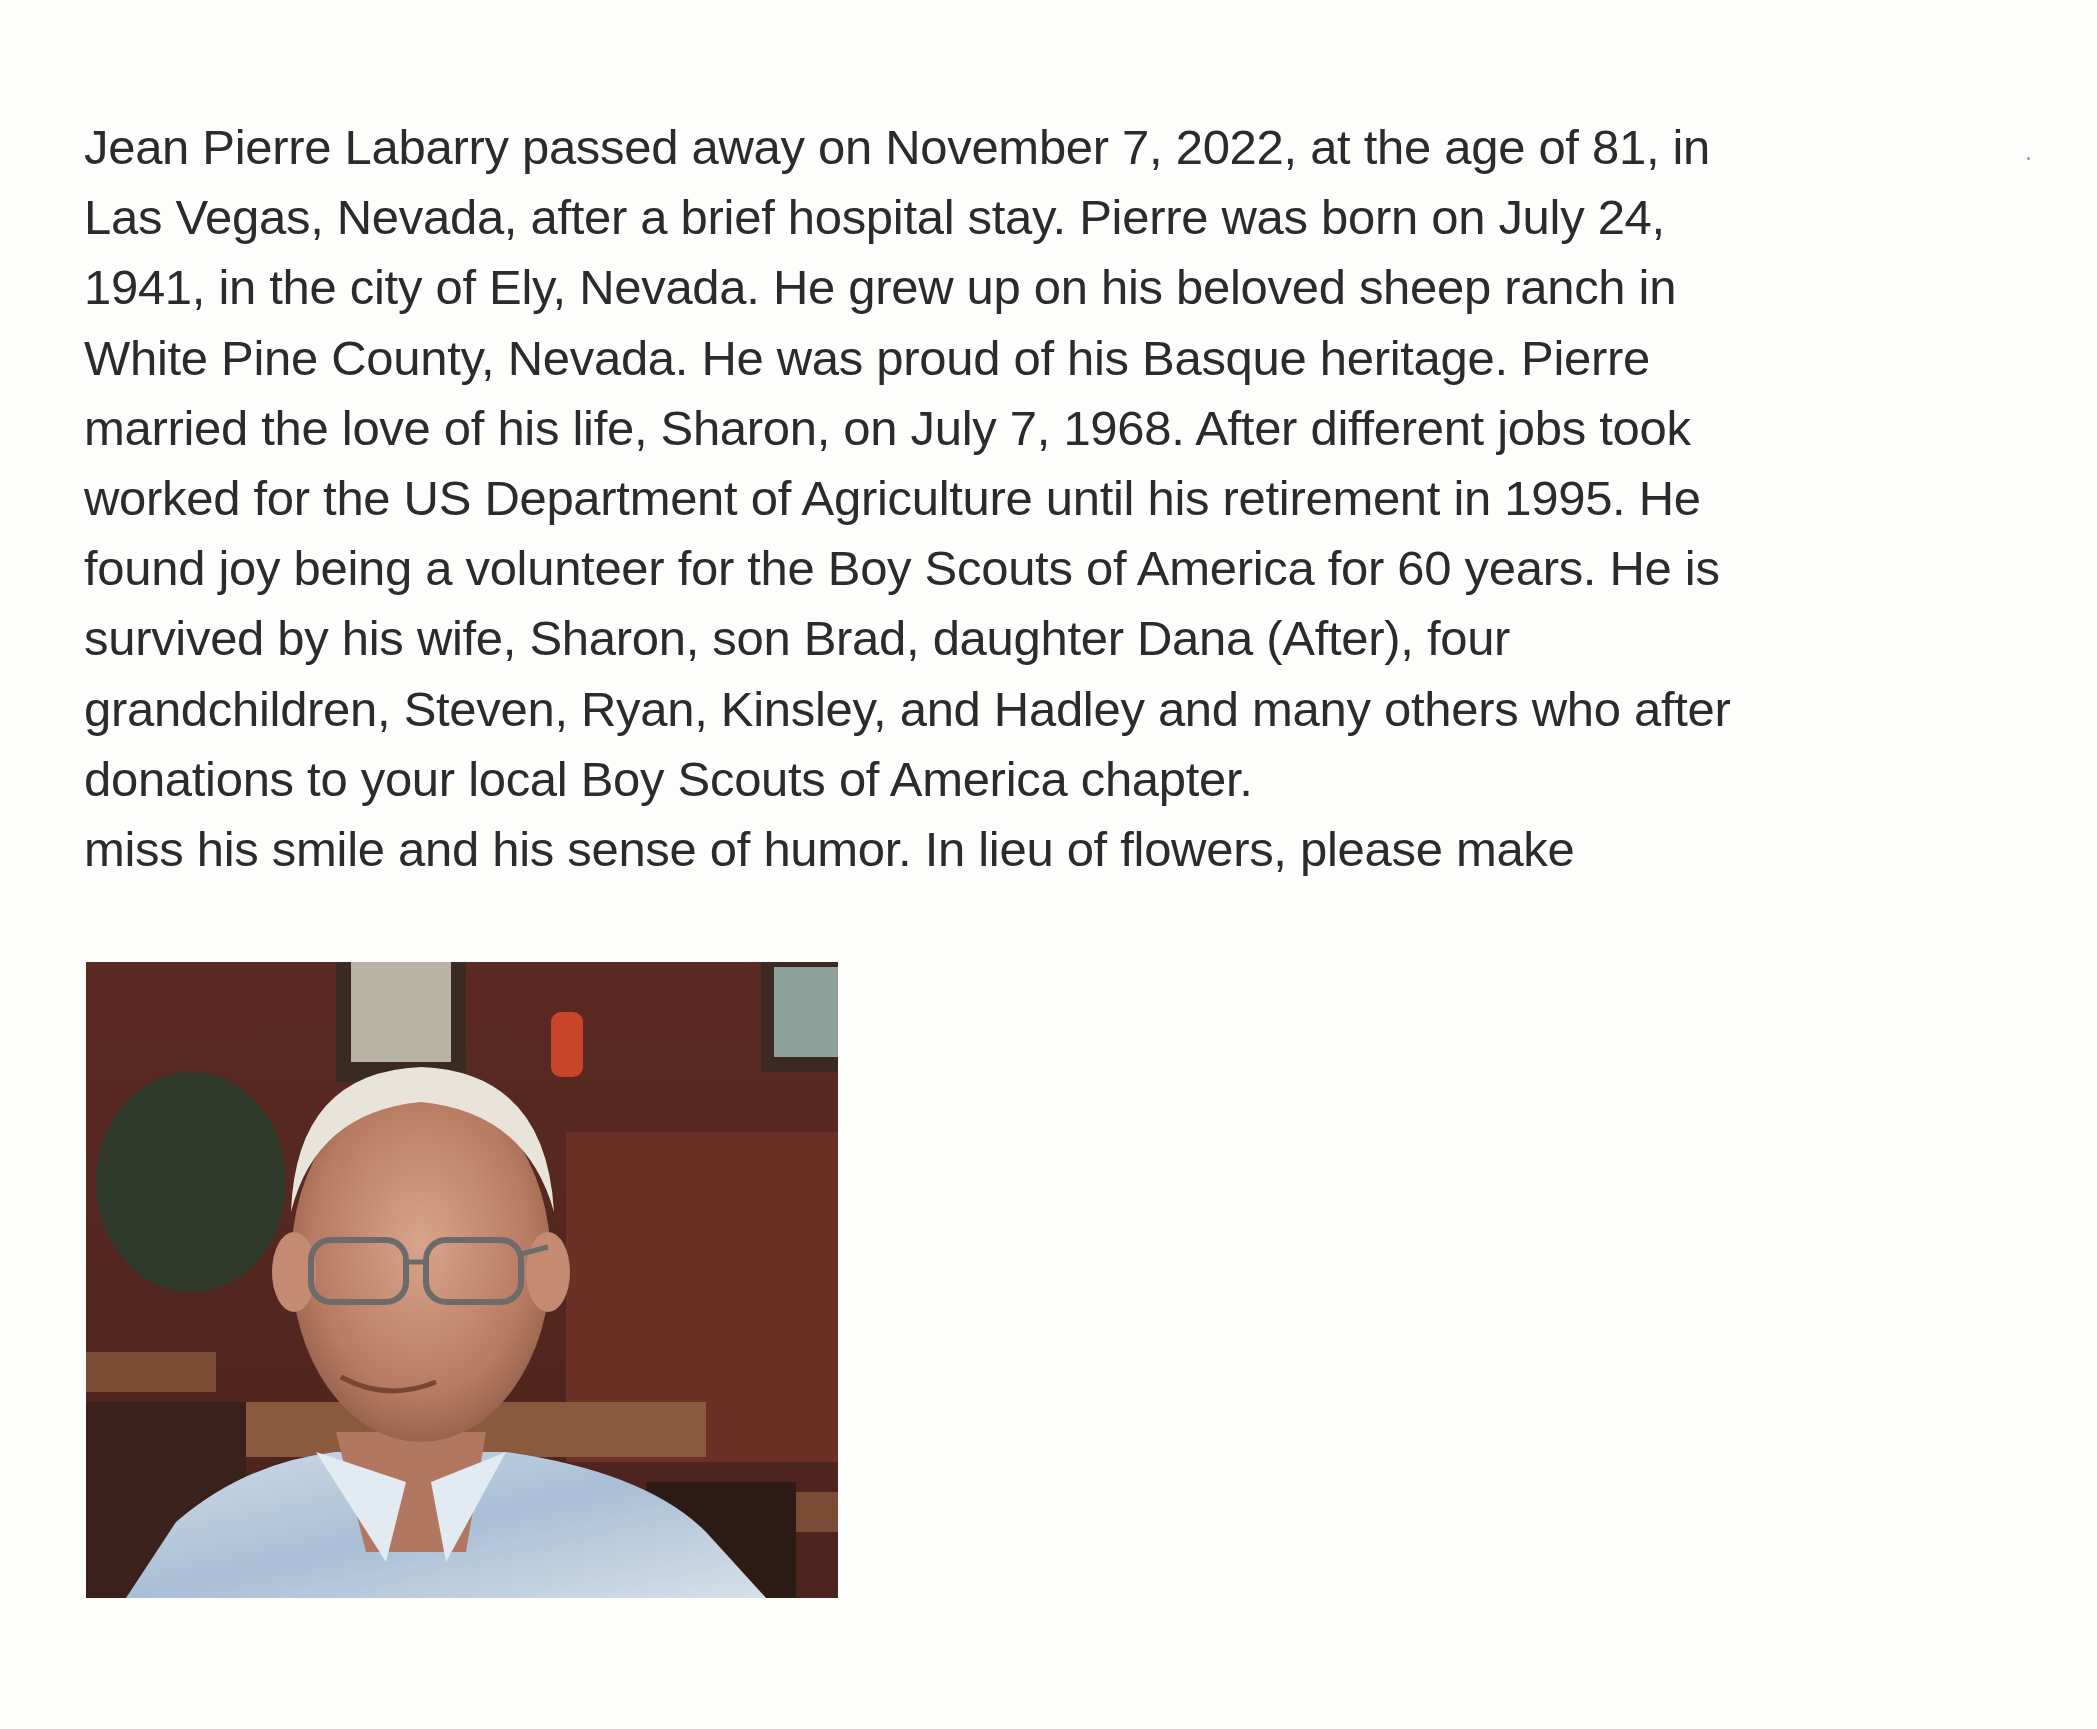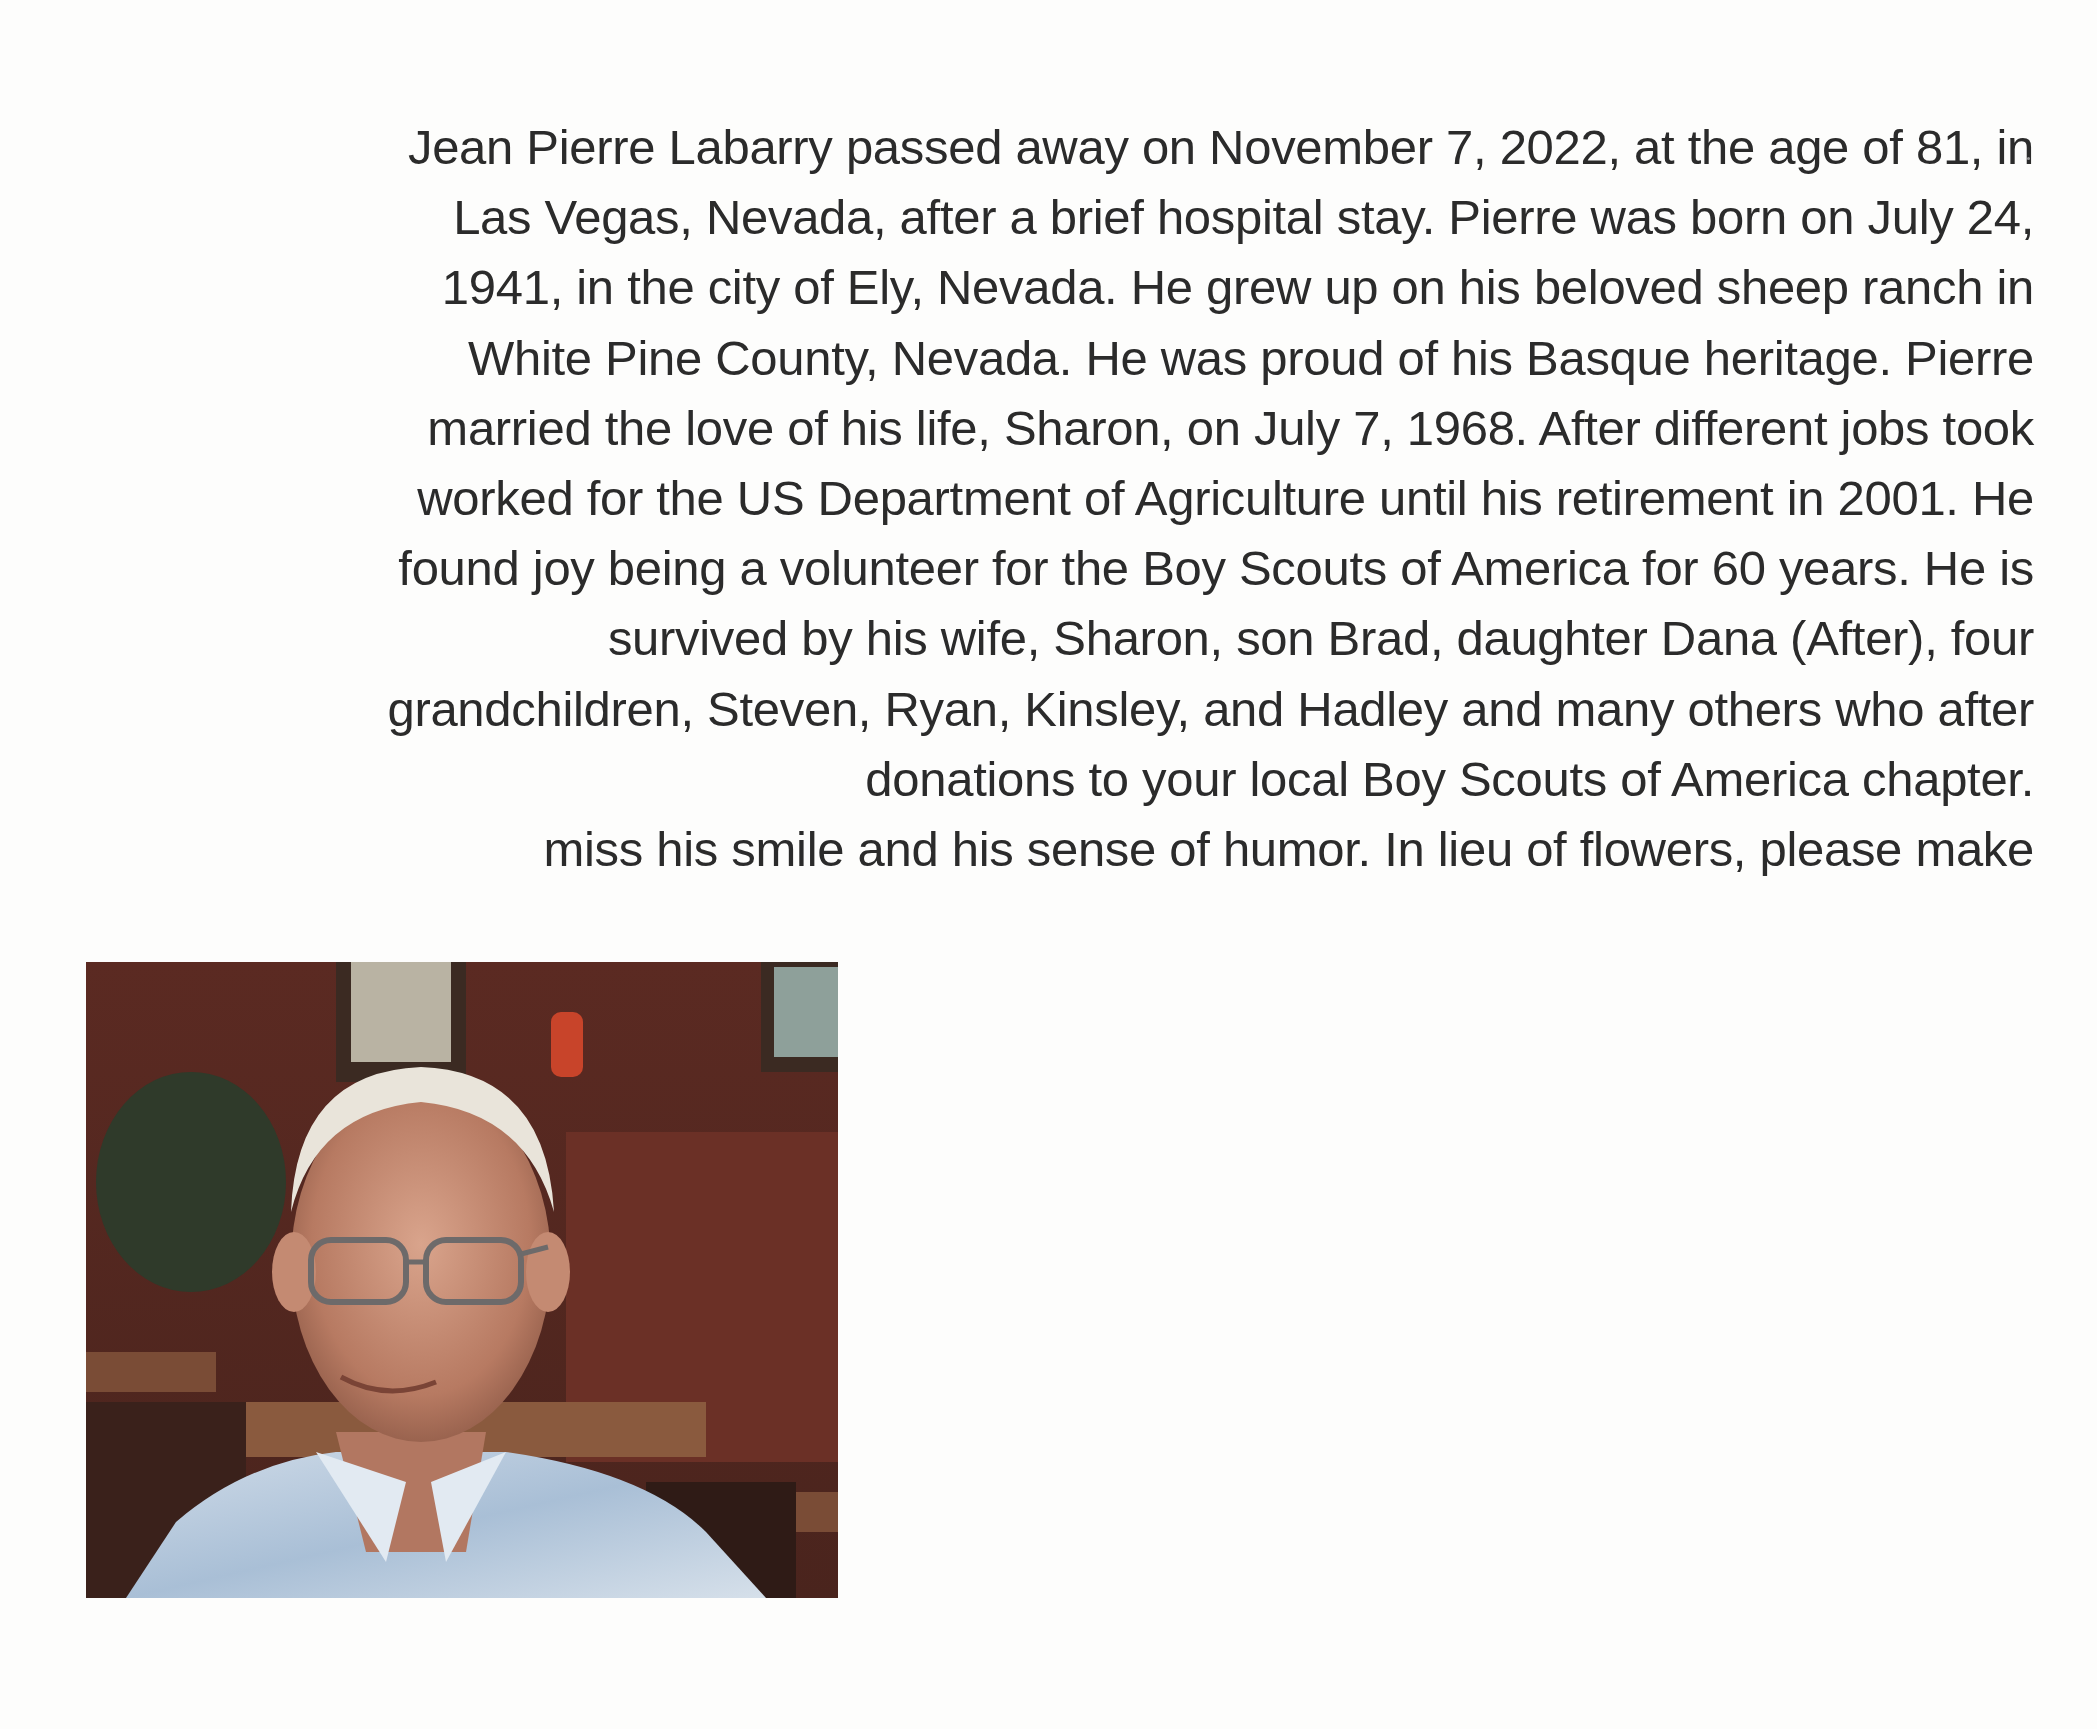--- a/index.html
+++ b/index.html
@@ -6,42 +6,42 @@
     body {
       width: 2097px; height: 1729px;
       background: #fdfdfc;
       position: relative; overflow: hidden;
       font-family: "Liberation Sans", sans-serif;
     }
     .obit-text {
       position: absolute; left: 84px; top: 112px;
       width: 1950px; margin: 0;
       font-size: 49px; line-height: 70.2px;
-      color: #2b2b2b; letter-spacing: -0.3px; text-align: right;
+      color: #2b2b2b; letter-spacing: -0.3px;
     }
     .obit-line { display: block; white-space: nowrap; }
     .photo {
       position: absolute; left: 86px; top: 962px;
       width: 752px; height: 636px; overflow: hidden;
       background: #5a2e24;
     }
     .photo svg { display: block; width: 100%; height: 100%; }
     .speck { position: absolute; width: 3px; height: 3px; background: #999; border-radius: 50%; }
   </style>
 </head>
 <body>
 
 <div>
   <p class="obit-text">
     <span class="obit-line">Jean Pierre Labarry passed away on November 7, 2022, at the age of 81, in</span>
     <span class="obit-line">Las Vegas, Nevada, after a brief hospital stay. Pierre was born on July 24,</span>
     <span class="obit-line">1941, in the city of Ely, Nevada. He grew up on his beloved sheep ranch in</span>
     <span class="obit-line">White Pine County, Nevada. He was proud of his Basque heritage. Pierre</span>
     <span class="obit-line">married the love of his life, Sharon, on July 7, 1968. After different jobs took</span>
-    <span class="obit-line">worked for the US Department of Agriculture until his retirement in 2001. He</span>
+    <span class="obit-line">worked for the US Department of Agriculture until his retirement in 1995. He</span>
     <span class="obit-line">found joy being a volunteer for the Boy Scouts of America for 60 years. He is</span>
     <span class="obit-line">survived by his wife, Sharon, son Brad, daughter Dana (After), four</span>
     <span class="obit-line">grandchildren, Steven, Ryan, Kinsley, and Hadley and many others who after</span>
     <span class="obit-line">donations to your local Boy Scouts of America chapter.</span>
     <span class="obit-line">miss his smile and his sense of humor. In lieu of flowers, please make</span>
   </p>
 
   <div class="photo">
     <svg viewBox="0 0 752 636" preserveAspectRatio="none">
       <defs>

